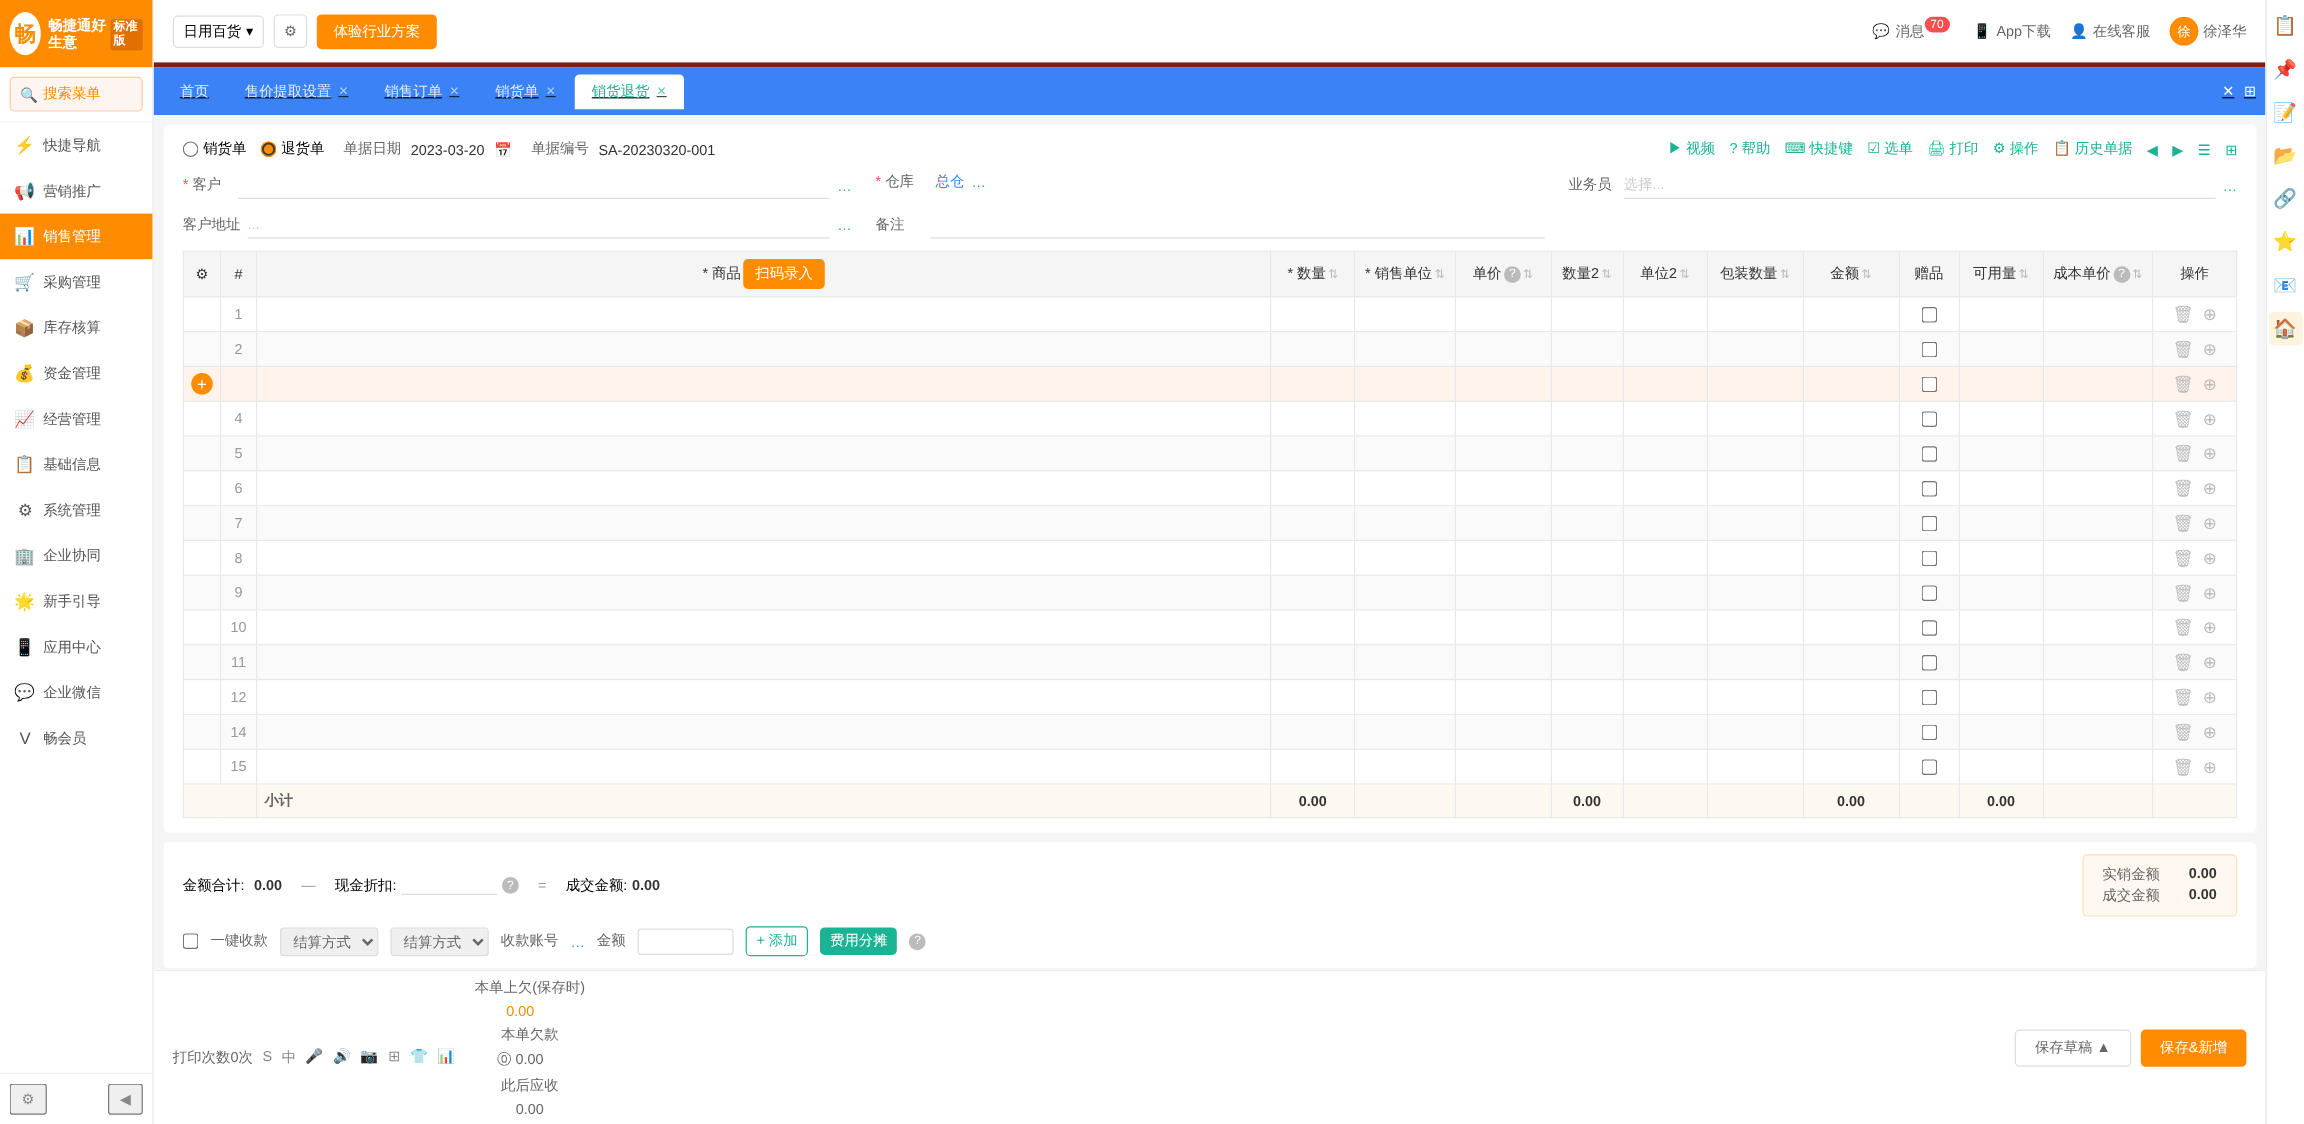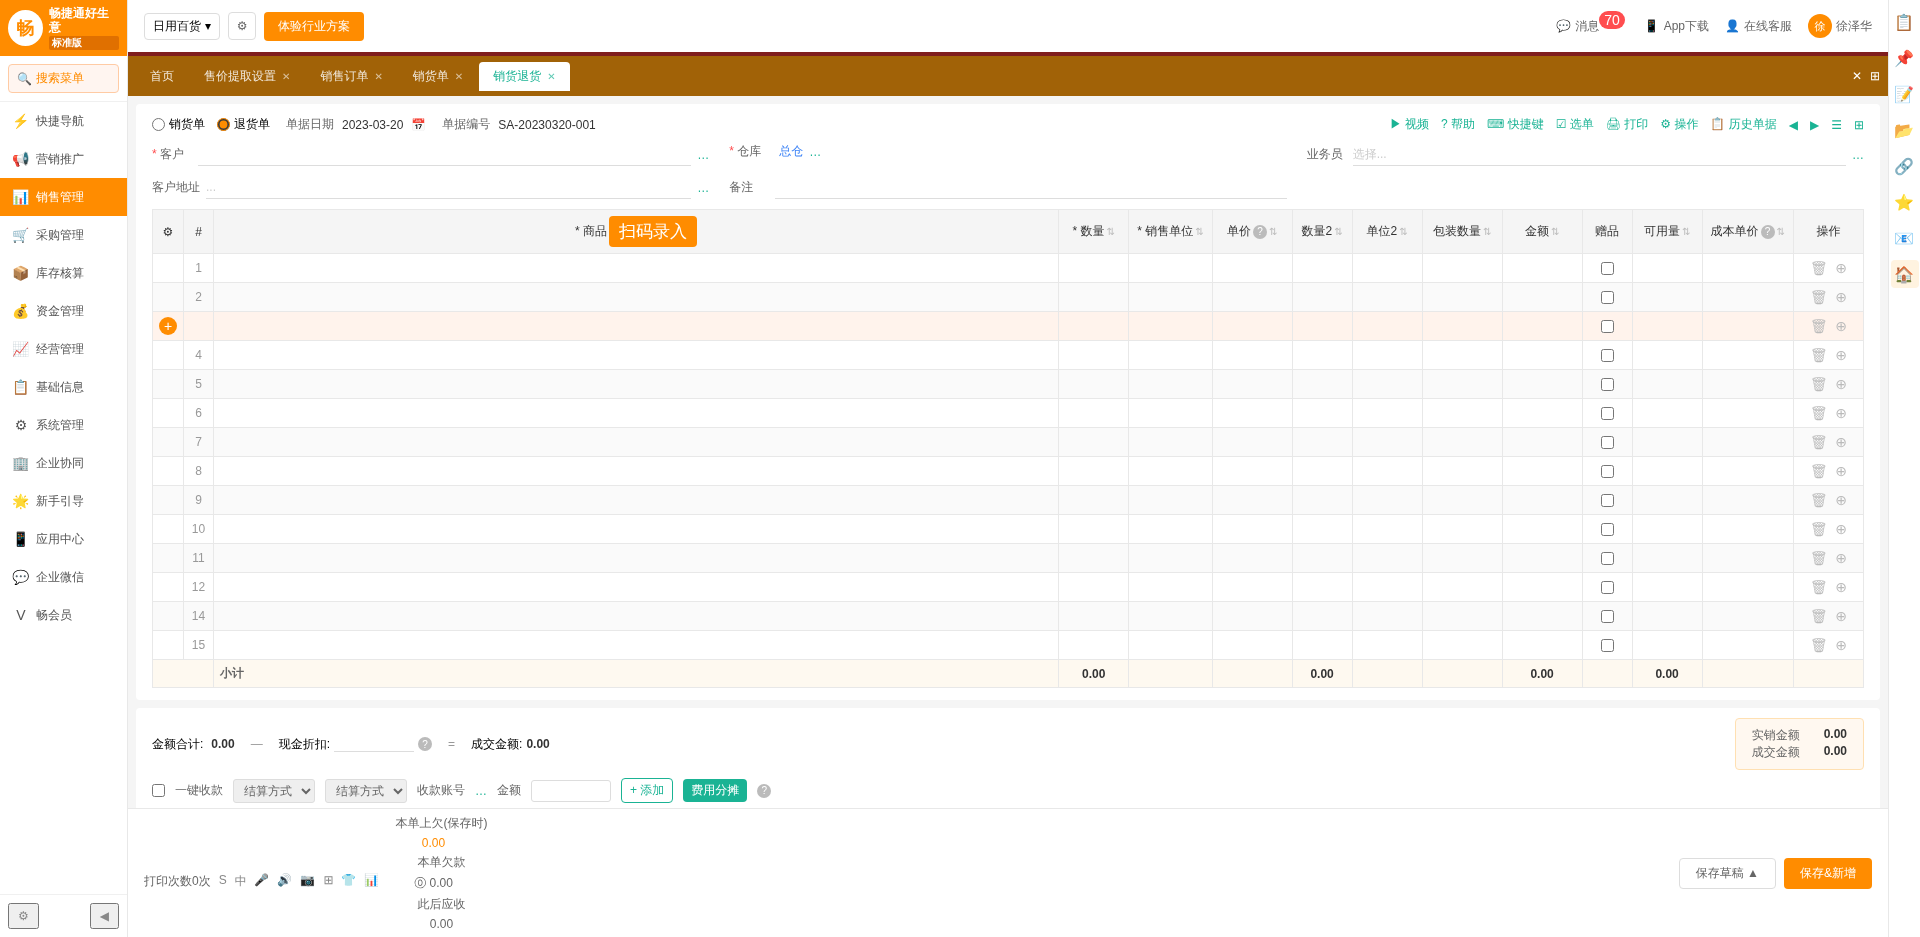--- a/index.html
+++ b/index.html
@@ -2,46 +2,46 @@
 <html><head>
   <meta charset="utf-8">
   <style>
     * { box-sizing: border-box; margin: 0; padding: 0; font-family: 'Microsoft YaHei', Arial, sans-serif; font-size: 12px; }
     body { background: #f5f5f5; display: flex; height: 937px; overflow: hidden; }
 
     
     .sidebar { width: 128px; background: #fff; display: flex; flex-direction: column; border-right: 1px solid #e8e8e8; flex-shrink: 0; }
     .sidebar-logo { background: #ff8c00; padding: 10px 8px; display: flex; align-items: center; gap: 6px; color: #fff; font-size: 13px; font-weight: bold; height: 56px; }
     .sidebar-logo .logo-icon { width: 36px; height: 36px; background: #fff; border-radius: 50%; display: flex; align-items: center; justify-content: center; color: #ff8c00; font-size: 18px; font-weight: bold; }
-    .sidebar-logo .logo-text { display: flex; flex-direction: column; line-height: 1.2; }
+    .sidebar-logo .logo-text { display: flex; flex-direction: row; line-height: 1.2; }
     .sidebar-logo .logo-sub { font-size: 10px; background: #e07000; padding: 1px 3px; border-radius: 2px; margin-top: 2px; }
     .sidebar-search { padding: 8px; border-bottom: 1px solid #f0f0f0; }
     .sidebar-search-btn { width: 100%; background: #fff5f0; border: 1px solid #ffcba4; color: #ff8c00; padding: 5px 8px; border-radius: 4px; cursor: pointer; display: flex; align-items: center; gap: 4px; }
     .sidebar-nav-item { display: flex; align-items: center; gap: 6px; padding: 10px 12px; cursor: pointer; color: #555; transition: background 0.2s; }
     .sidebar-nav-item.active { background: #ff8c00; color: #fff; }
     .sidebar-nav-item .nav-icon { width: 18px; height: 18px; display: flex; align-items: center; justify-content: center; font-size: 14px; }
     .sidebar-bottom { margin-top: auto; border-top: 1px solid #f0f0f0; padding: 8px; display: flex; justify-content: space-between; }
     .sidebar-bottom-btn { padding: 4px 8px; cursor: pointer; color: #888; }
 
     
     .main { flex: 1; display: flex; flex-direction: column; overflow: hidden; }
 
     
     .top-header { height: 56px; background: #fff; display: flex; align-items: center; justify-content: space-between; padding: 0 16px; border-bottom: 4px solid #7f1d1d; }
     .top-header-left { display: flex; align-items: center; gap: 8px; }
     .daily-goods-select { display: flex; align-items: center; gap: 4px; border: 1px solid #ddd; border-radius: 4px; padding: 4px 8px; cursor: pointer; }
     .settings-icon-btn { width: 28px; height: 28px; border: 1px solid #ddd; border-radius: 4px; display: flex; align-items: center; justify-content: center; cursor: pointer; color: #666; }
     .experience-btn { background: #ff8c00; color: #fff; border: none; padding: 6px 14px; border-radius: 4px; cursor: pointer; font-size: 12px; }
     .top-header-right { display: flex; align-items: center; gap: 16px; color: #666; }
     .top-header-right .icon-btn { display: flex; align-items: center; gap: 4px; cursor: pointer; }
-    .badge { background: #ff4d4f; color: #fff; border-radius: 10px; padding: 1px 5px; font-size: 14px; position: relative; top: -6px; left: -4px; }
+    .badge { background: #ff4d4f; color: #fff; border-radius: 10px; padding: 1px 5px; font-size: 10px; position: relative; top: -6px; left: -4px; }
     .avatar { width: 24px; height: 24px; background: #ff8c00; border-radius: 50%; display: flex; align-items: center; justify-content: center; color: #fff; font-size: 11px; }
 
     
-    .tab-bar { background: #a16207; display: flex; align-items: center; padding: 0 8px; height: 40px; gap: 2px; }
+    .tab-bar { background: #3b82f6; display: flex; align-items: center; padding: 0 8px; height: 40px; gap: 2px; text-decoration: underline; }
     .tab-item { padding: 6px 14px; color: rgba(255,255,255,0.85); cursor: pointer; border-radius: 4px 4px 0 0; display: flex; align-items: center; gap: 6px; font-size: 13px; }
     .tab-item.active { background: #fff; color: #1ab394; }
     .tab-close { font-size: 10px; opacity: 0.7; }
     .tab-bar-actions { margin-left: auto; display: flex; gap: 8px; color: #fff; }
 
     
     .content-area { flex: 1; background: #f5f5f5; overflow-y: auto; padding: 0; }
     .form-container { background: #fff; margin: 8px; border-radius: 4px; padding: 12px 16px; }
 
     
@@ -58,21 +58,21 @@
     .form-field { display: flex; align-items: center; gap: 6px; }
     .form-field label { color: #666; white-space: nowrap; min-width: 40px; }
     .form-input { flex: 1; border: none; border-bottom: 1px solid #ddd; padding: 4px 0; outline: none; color: #333; min-width: 120px; }
     .form-input::placeholder { color: #ccc; }
     .field-dots { color: #1ab394; cursor: pointer; }
     .btn-settings { border: 1px solid #ddd; padding: 4px 10px; border-radius: 4px; cursor: pointer; color: #666; font-size: 12px; }
     .btn-logistics { border: 1px solid #1ab394; color: #1ab394; padding: 4px 10px; border-radius: 4px; cursor: pointer; font-size: 12px; }
 
     
     .table-container { margin-top: 8px; }
-    .scan-btn { background: #ff8c00; color: #fff; border: none; padding: 4px 10px; border-radius: 4px; cursor: pointer; font-size: 17px; }
+    .scan-btn { background: #ff8c00; color: #fff; border: none; padding: 4px 10px; border-radius: 4px; cursor: pointer; font-size: 12px; }
 
     table { width: 100%; border-collapse: collapse; font-size: 12px; }
     table thead tr { background: #f5f5f5; }
     table th { padding: 6px 8px; text-align: center; border: 1px solid #e8e8e8; color: #333; font-weight: normal; white-space: nowrap; }
     table td { padding: 4px 6px; border: 1px solid #e8e8e8; text-align: center; color: #333; height: 28px; }
     table tr:nth-child(odd) td { background: #fff; }
     table tr:nth-child(even) td { background: #fafafa; }
     table tr.highlighted td { background: #fff3ec !important; }
     table .row-num { color: #999; width: 30px; }
     table .subtotal-row td { background: #fef9f0 !important; font-weight: bold; }

